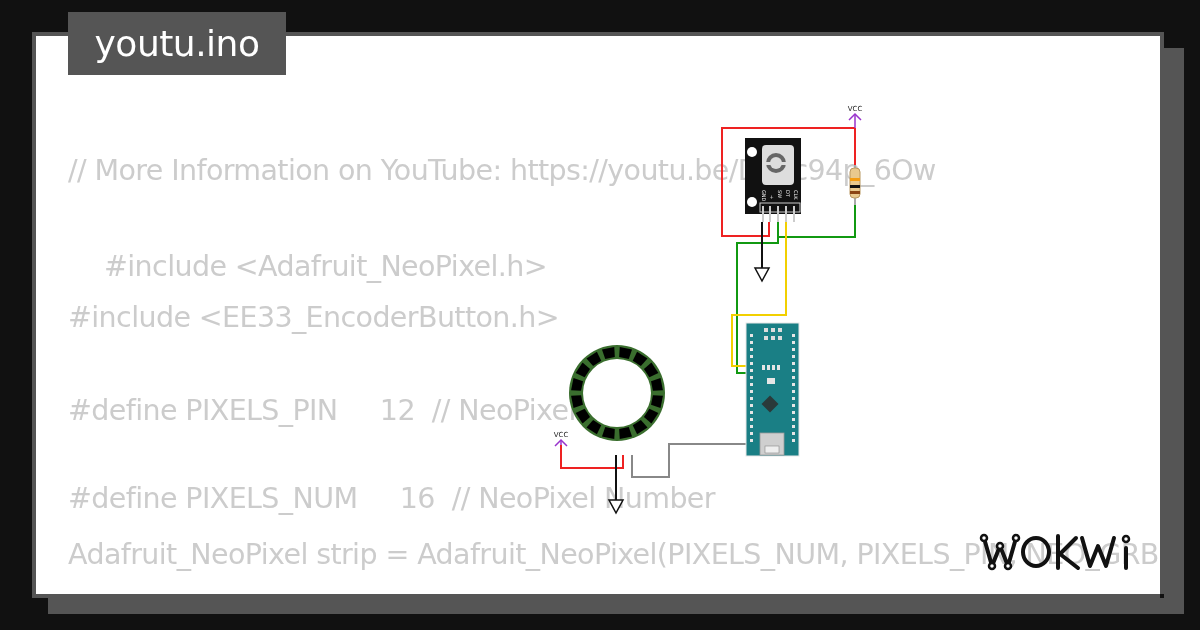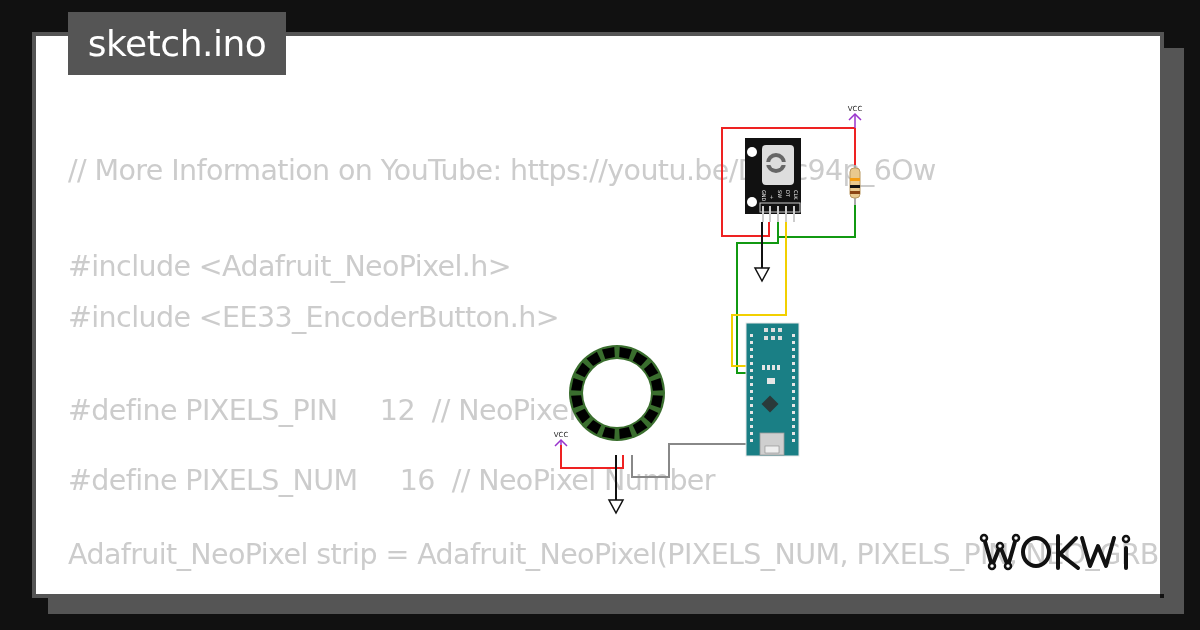--- a/index.html
+++ b/index.html
@@ -11,28 +11,28 @@
   .code-line { position:absolute; left:0; white-space:pre; }
   .diagram { position:absolute; left:0; top:0; width:1200px; height:630px; z-index:3; }
   .logo { position:absolute; left:978px; top:528px; z-index:4; }
 </style>
 </head>
 <body>
 
 <div class="shadow"></div>
 <div class="card"></div>
 
-<div class="title-tag">sketch.ino</div>
+<div class="title-tag">youtu.ino</div>
 
 <div class="code" style="left:68px;">
   <div class="code-line" style="top:154px;">// More Information on YouTube: https://youtu.be/DgFc94p_6Ow</div>
-  <div class="code-line" style="top:250px;">#include &lt;Adafruit_NeoPixel.h&gt;</div>
+  <div class="code-line" style="top:250px;margin-left:36px;">#include &lt;Adafruit_NeoPixel.h&gt;</div>
   <div class="code-line" style="top:301px;">#include &lt;EE33_EncoderButton.h&gt;</div>
   <div class="code-line" style="top:394px;">#define PIXELS_PIN     12  // NeoPixel Pin</div>
-  <div class="code-line" style="top:442px;margin-top:22px;">#define PIXELS_NUM     16  // NeoPixel Number</div>
+  <div class="code-line" style="top:460px;margin-top:22px;">#define PIXELS_NUM     16  // NeoPixel Number</div>
   <div class="code-line" style="top:538px;">Adafruit_NeoPixel strip = Adafruit_NeoPixel(PIXELS_NUM, PIXELS_PIN, NEO_GRB + NEO_KHZ800);</div>
 </div>
 
 <div style="position:absolute;left:1160px;top:32px;width:40px;height:566px;background:#111;z-index:2;"></div>
 <div style="position:absolute;left:1160px;top:32px;width:4px;height:562px;background:#555;z-index:2;"></div>
 <div style="position:absolute;left:1164px;top:48px;width:20px;height:566px;background:#555;z-index:2;"></div>
 
 <svg class="diagram" viewBox="0 0 1200 630" width="1200" height="630">
 
   <g fill="none" stroke-width="2">

